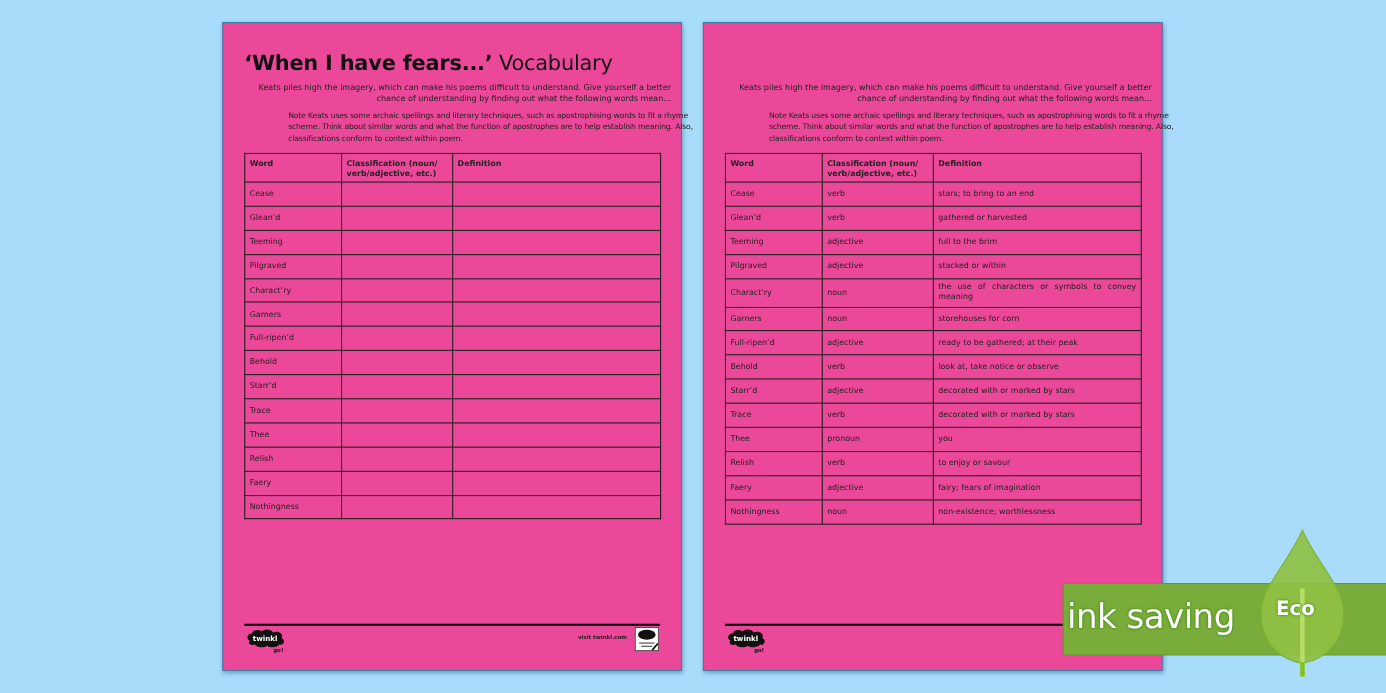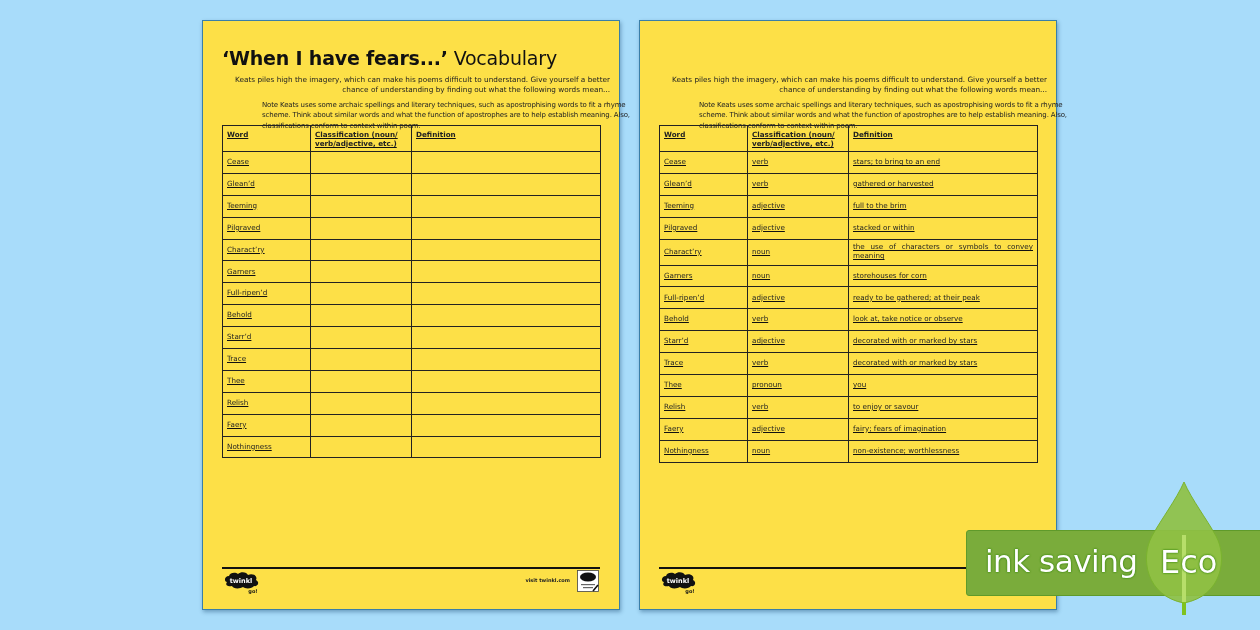--- a/index.html
+++ b/index.html
@@ -8,21 +8,21 @@
     background: #a8dcfa;
     font-family: "DejaVu Sans", sans-serif;
     position: relative;
     color: #111;
   }
   .page {
     position: absolute;
     top: 20px;
     width: 418px;
     height: 590px;
-    background: #fde047;
+    background: #ec4899;
     border: 1px solid #3a7fa8;
     box-shadow: 1px 2px 4px rgba(30,80,120,0.45);
   }
   .page.left { left: 202px; }
   .page.right { left: 639px; }
 
   .title {
     position: absolute;
     left: 19px;
     top: 26px;
@@ -41,26 +41,25 @@
     font-size: 7.3px;
     line-height: 10.4px;
     color: #222;
   }
   .intro.p1 { top: 54px; text-align: right; }
   .intro.p2 { top: 79px; font-size: 7px; letter-spacing: -0.15px; margin-left: 40px; }
 
   table.vocab {
     position: absolute;
     left: 19px;
-    top: 104px;
+    top: 118px;
     width: 378px;
     border-collapse: collapse;
     font-size: 7.2px;
     table-layout: fixed;
-    text-decoration: underline;
   }
   table.vocab td, table.vocab th {
     border: 1.3px solid #222;
     padding: 0 4px;
     text-align: left;
     vertical-align: middle;
     color: #222;
   }
   table.vocab th {
     font-weight: bold;
@@ -111,41 +110,41 @@
     left: 966px;
     top: 530px;
     width: 300px;
     height: 66px;
     background: #7aac3b;
     border: 1.5px solid #5f9a2a;
     border-radius: 3px;
   }
   .eco-text {
     position: absolute;
-    left: 18px;
+    left: 3px;
     top: 12px;
     font-size: 31px;
     color: #fff;
     font-family: "DejaVu Sans", sans-serif;
     letter-spacing: -0.5px;
     text-shadow: 0 0 2px #3f8a12, 0 0 2px #3f8a12;
   }
   .leaf {
     position: absolute;
     left: 1142px;
     top: 478px;
     width: 86px;
     height: 142px;
   }
   .eco-label {
     position: absolute;
     left: 1160px;
     top: 543px;
-    font-size: 32px;
-    font-weight: normal;
+    font-size: 18px;
+    font-weight: bold;
     color: #fff;
     text-shadow: 0 0 2px #3f8a12, 0 0 2px #3f8a12;
   }
 </style>
 </head>
 <body>
 
 <div class="page left">
   <div class="title">
     <span class="bold">‘When I have fears...’</span>

